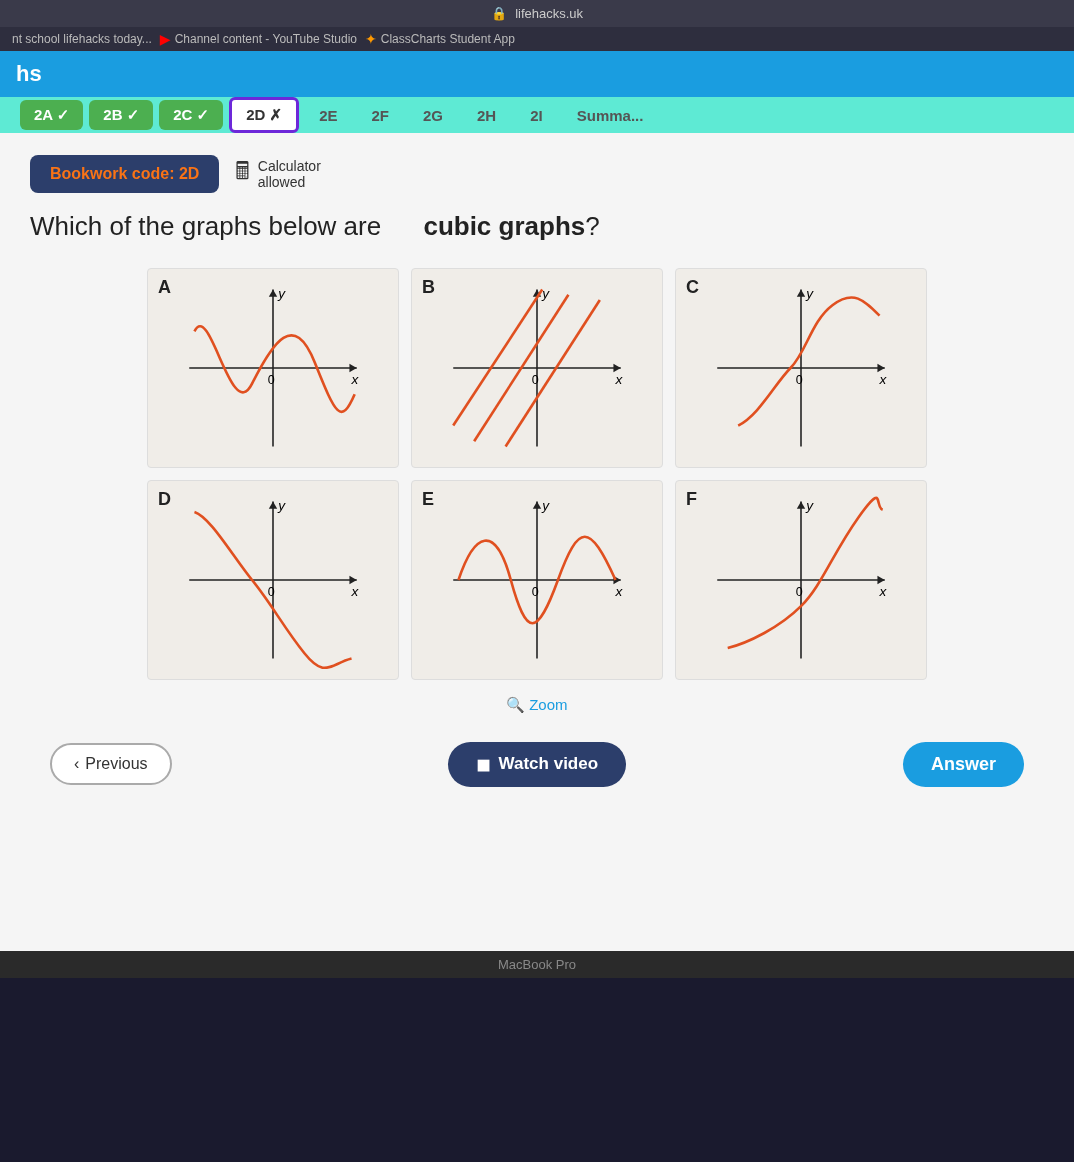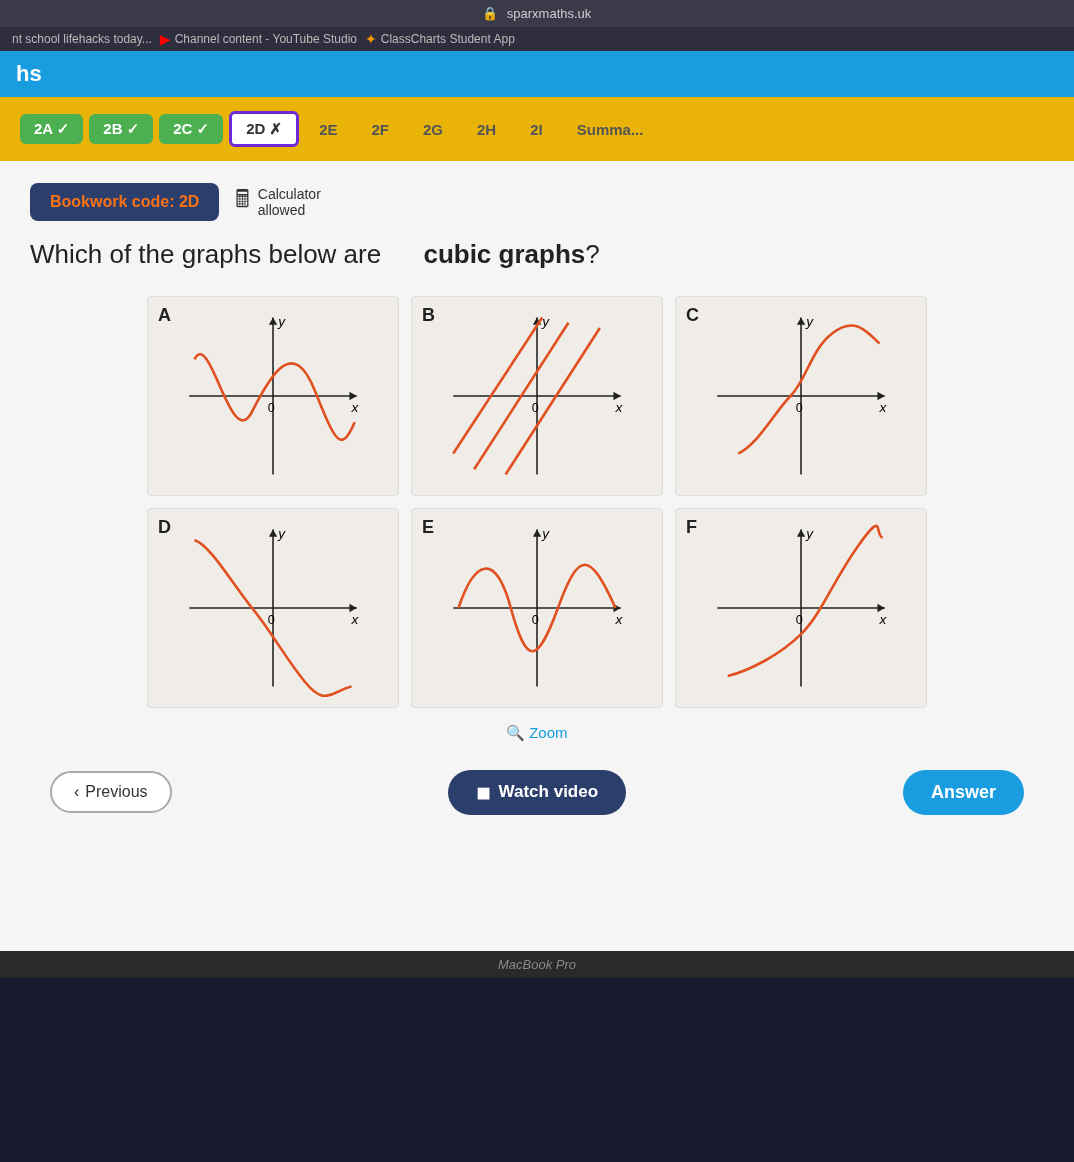--- a/index.html
+++ b/index.html
@@ -62,22 +62,22 @@
     }
     .nav-logo {
       color: white;
       font-size: 22px;
       font-weight: bold;
       margin-right: 8px;
     }
 
     
     .tab-bar {
-      background: #eab308;
-      padding: 14px 20px;
+      background: #5eead4;
+      padding: 0 20px;
       display: flex;
       align-items: center;
       gap: 6px;
       flex-wrap: nowrap;
       overflow: hidden;
     }
     .tab {
       padding: 6px 14px;
       border-radius: 6px;
       font-size: 15px;
@@ -236,29 +236,28 @@
     }
 
     
     .mac-bar {
       width: 100%;
       background: #2a2a2a;
       color: #888;
       font-size: 13px;
       text-align: center;
       padding: 6px;
-      font-style: italic;
     }
   </style>
 </head>
 <body>
 
 <div class="browser-bar">
   <span>🔒</span>
-  <span>sparxmaths.uk</span>
+  <span>lifehacks.uk</span>
 </div>
 
 <div class="bookmarks-bar">
   <span class="bm-item">
     <span>nt school lifehacks today...</span>
   </span>
   <span class="bm-item">
     <span class="yt-icon">▶</span>
     <span>Channel content - YouTube Studio</span>
   </span>

